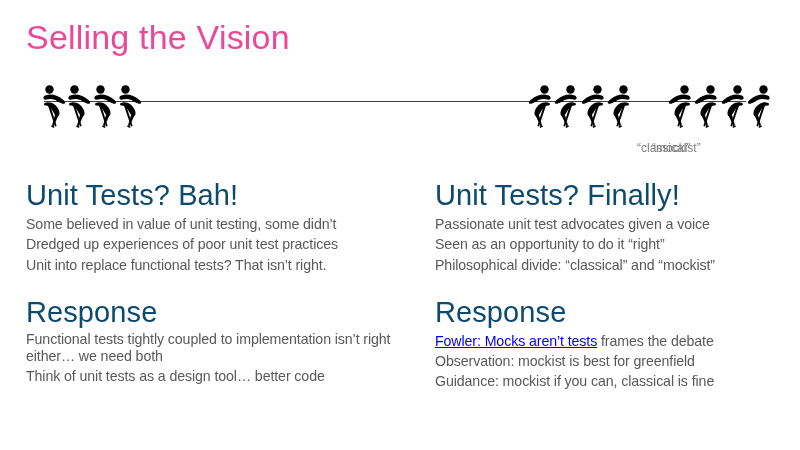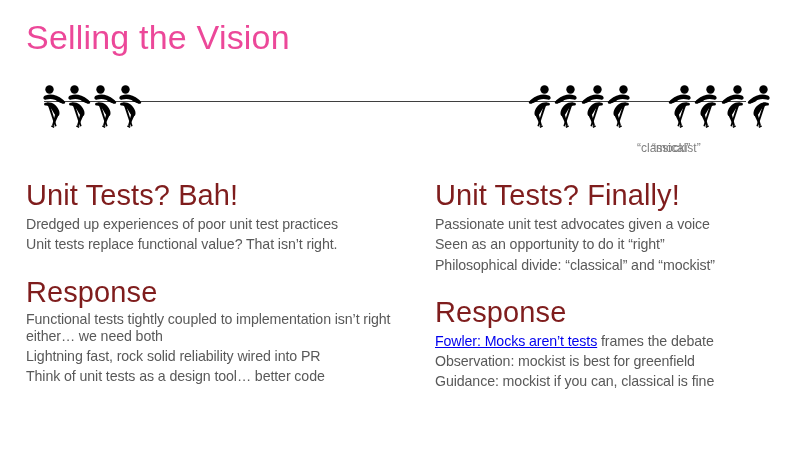--- a/index.html
+++ b/index.html
@@ -50,21 +50,21 @@
   
   .column {
     position: absolute;
     top: 180px;
     width: 385px;
   }
   #column-left  { left: 26px; }
   #column-right { left: 435px; }
 
   .block-heading {
-    color: #7f1d1d;
+    color: #0c4a6e;
     font-size: 29px;
     font-weight: 300;
     line-height: 1.08;
     letter-spacing: 0.1px;
     margin: 0 0 3px 0;
     white-space: nowrap;
   }
   .block-body {
     margin: 0;
     padding: 0;
@@ -149,30 +149,30 @@
 </div>
 
 <div class="rope-label" id="label-classical">“classical”</div>
 <div class="rope-label" id="label-mockist">“mockist”</div>
 
 <div class="column" id="column-left">
 
   <div class="block">
     <div class="block-heading">Unit Tests?  Bah!</div>
     <ul class="block-body">
+      <li>Some believed in value of unit testing, some didn’t</li>
       <li>Dredged up experiences of poor unit test practices</li>
-      <li>Unit tests replace functional value?  That isn’t right.</li>
+      <li>Unit into replace functional tests?  That isn’t right.</li>
     </ul>
   </div>
 
   <div class="block block-response">
     <div class="block-heading">Response</div>
     <ul class="block-body">
       <li class="wrap">Functional tests tightly coupled to implementation isn’t right either… we need both</li>
-      <li>Lightning fast, rock solid reliability wired into PR</li>
       <li>Think of unit tests as a design tool… better code</li>
     </ul>
   </div>
 
 </div>
 
 <div class="column" id="column-right">
 
   <div class="block">
     <div class="block-heading">Unit Tests?  Finally!</div>

